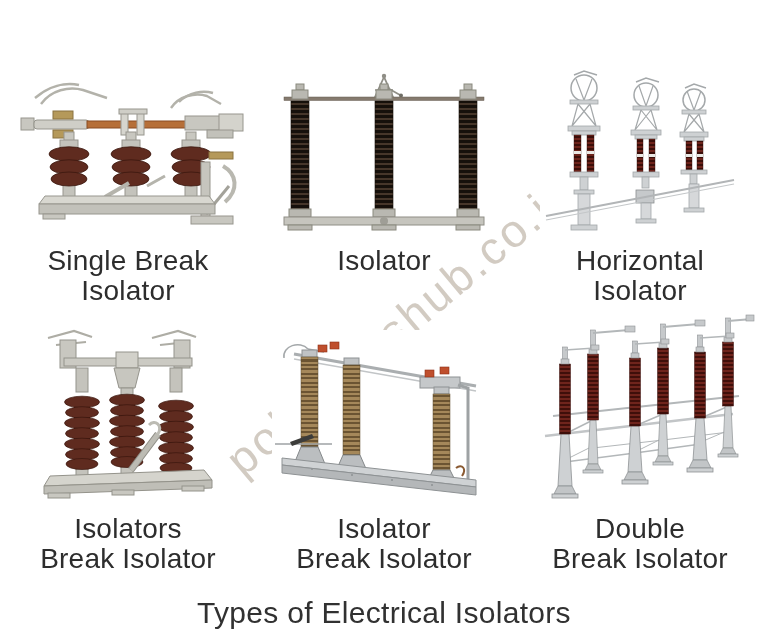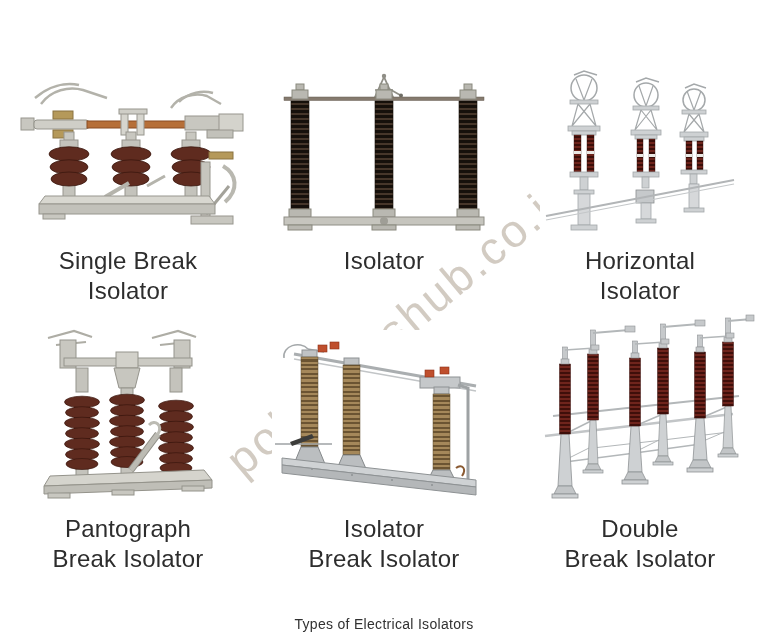--- a/index.html
+++ b/index.html
@@ -13,27 +13,27 @@
     font-size:46px;font-weight:500;letter-spacing:3px;white-space:nowrap;
     color:rgba(173,161,144,0.55);z-index:1;pointer-events:none;
   }
   .grid{
     position:absolute;top:58px;left:0;z-index:2;
     display:grid;grid-template-columns:256px 256px 256px;
     grid-template-rows:176px 76px 192px 70px;
   }
   .img-cell{display:flex;align-items:flex-end;justify-content:center;}
   .label{
-    text-align:center;padding-top:12px;font-size:24px;line-height:30px;
+    text-align:center;padding-top:12px;font-size:28px;line-height:30px;
     color:#2d2d2d;font-weight:500;letter-spacing:0.2px;
   }
   .label span{display:block;}
   .title{
     position:absolute;left:0;right:0;top:596px;z-index:2;text-align:center;
-    font-size:14px;font-weight:500;color:#313131;letter-spacing:0.3px;margin-top:20px;
+    font-size:30px;font-weight:500;color:#313131;letter-spacing:0.3px;
   }
   svg{display:block;}
 </style>
 </head>
 <body>
 
 <div class="page">
 
   <div class="watermark">polynoteshub.co.in</div>
 
@@ -454,21 +454,21 @@
             <path d="M175 28 L205 26" stroke="#b3b7b9" stroke-width="1.6"></path>
             <rect x="201" y="23" width="8" height="5" fill="#c6c9cb" stroke="#8e9294" stroke-width="0.6"></rect>
             <rect x="169.5" y="42" width="11" height="66" fill="url(#cb-rib)" stroke="#390d08" stroke-width="0.5"></rect>
             <rect x="171" y="37" width="8" height="5" fill="#c6c9cb" stroke="#8e9294" stroke-width="0.6"></rect>
           </g>
         </g>
       </svg>
     </figure>
 
     <div class="label">
-      <span>Pantograph</span>
+      <span>Isolators</span>
       <span>Break Isolator</span>
     </div>
     <div class="label">
       <span>Isolator</span>
       <span>Break Isolator</span>
     </div>
     <div class="label">
       <span>Double</span>
       <span>Break Isolator</span>
     </div>

